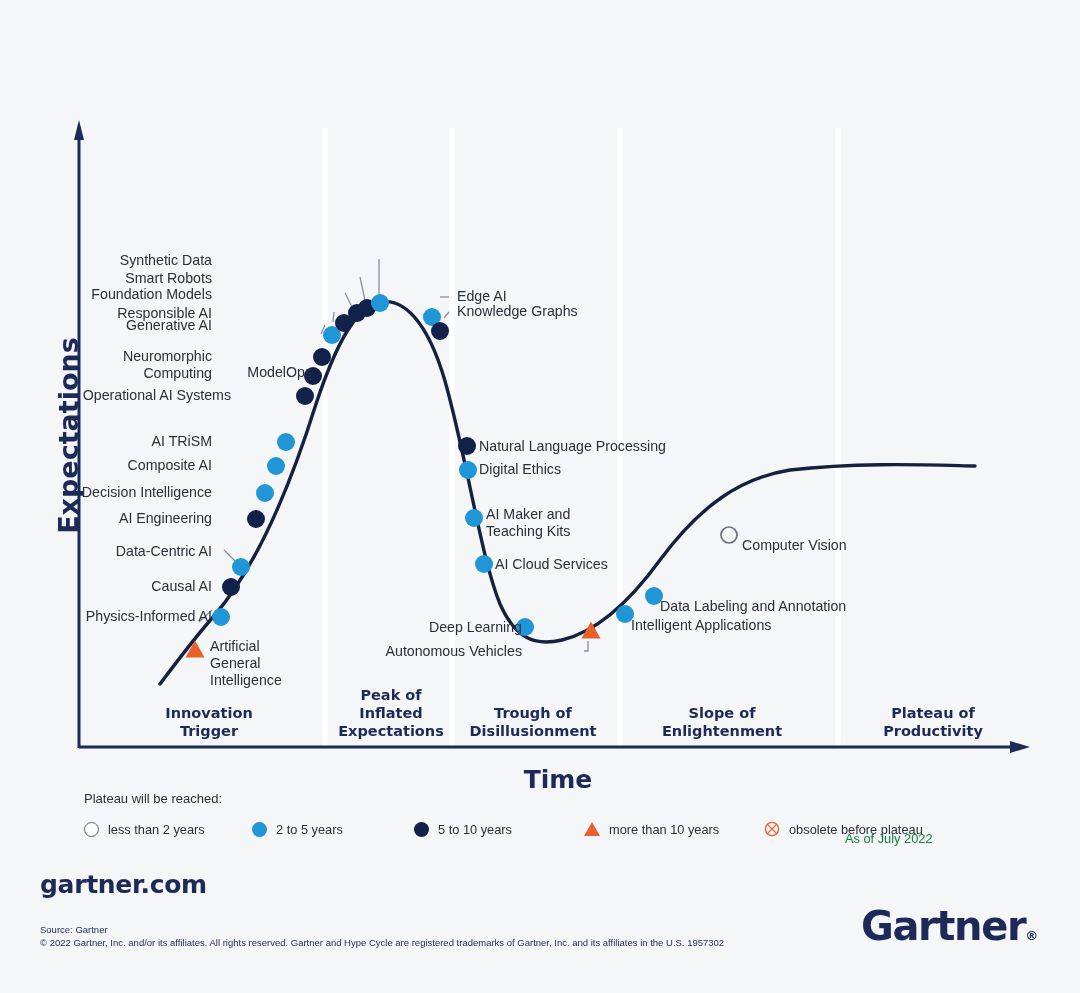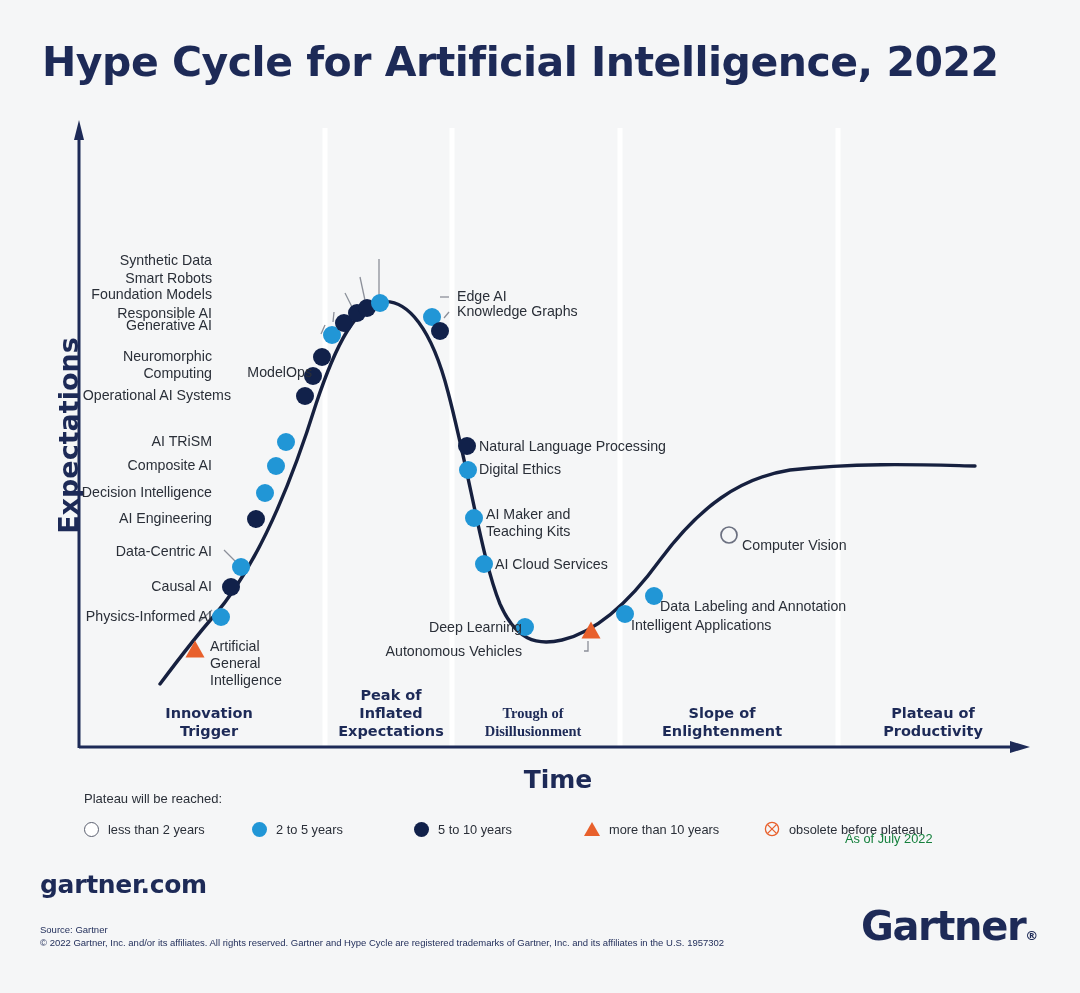--- a/index.html
+++ b/index.html
@@ -84,21 +84,20 @@
     font-size:40px;font-weight:bold;color:#1d2a57;letter-spacing:-1.4px;
     font-family:"DejaVu Sans","Liberation Sans",sans-serif;
   }
   .logo sup{font-size:13px;vertical-align:baseline;letter-spacing:0;}
 </style>
 </head>
 <body>
 
 <div id="root">
 
-  <div class="title">Hype Cycle for Artificial Intelligence, 2022</div>
 
   <div class="chart-area">
     <svg class="plot" viewBox="0 0 1080 800">
       <g id="gridlines">
           <line x1="325" y1="128" x2="325" y2="747" stroke="#ffffff" stroke-width="5"></line>
           <line x1="452" y1="128" x2="452" y2="747" stroke="#ffffff" stroke-width="5"></line>
           <line x1="620" y1="128" x2="620" y2="747" stroke="#ffffff" stroke-width="5"></line>
           <line x1="838" y1="128" x2="838" y2="747" stroke="#ffffff" stroke-width="5"></line>
         </g>
 
@@ -207,21 +206,21 @@
 
     <div class="ylabel">Expectations</div>
     <div class="xlabel">Time</div>
 
     <div id="phase-labels">
         <div class="phase" style="left: 99px; width: 220px; top: 704px; white-space: pre;">Innovation
 Trigger</div>
         <div class="phase" style="left: 281px; width: 220px; top: 686px; white-space: pre;">Peak of
 Inflated
 Expectations</div>
-        <div class="phase" style="left: 423px; width: 220px; top: 704px; white-space: pre; font-family: Liberation Serif, serif;">Trough of
+        <div class="phase" style="left: 423px; width: 220px; top: 704px; white-space: pre;">Trough of
 Disillusionment</div>
         <div class="phase" style="left: 612px; width: 220px; top: 704px; white-space: pre;">Slope of
 Enlightenment</div>
         <div class="phase" style="left: 823px; width: 220px; top: 704px; white-space: pre;">Plateau of
 Productivity</div>
       </div>
     <div id="point-labels">
         <div class="plabel l" style="left: 210px; top: 638px;">Artificial
 General
 Intelligence</div>

